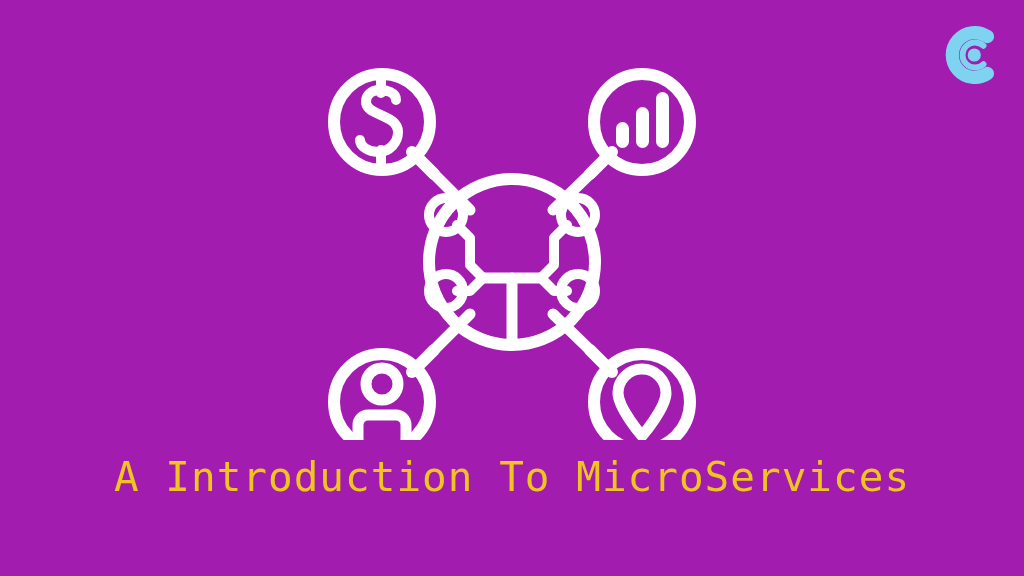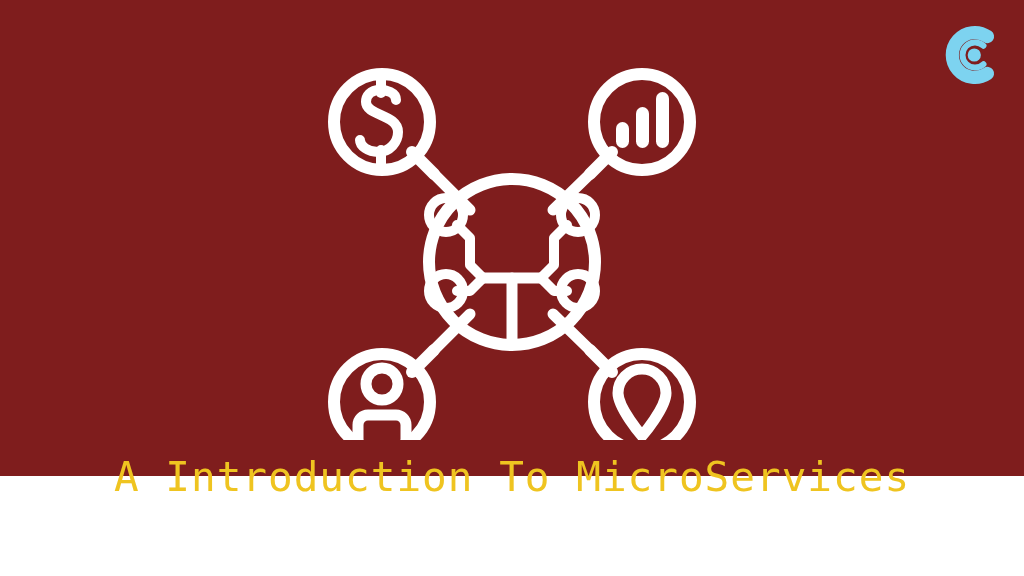--- a/index.html
+++ b/index.html
@@ -8,22 +8,22 @@
   }
   body {
     width: 1024px;
     height: 576px;
     overflow: hidden;
     font-family: "DejaVu Sans Mono", monospace;
   }
   #slide {
     position: relative;
     width: 1024px;
-    height: 476px;
-    background: #7f1d1d;
+    height: 576px;
+    background: #a21caf;
   }
   #logo {
     position: absolute;
     top: 22px;
     right: 22px;
     width: 66px;
     height: 66px;
   }
   #hero {
     position: absolute;

